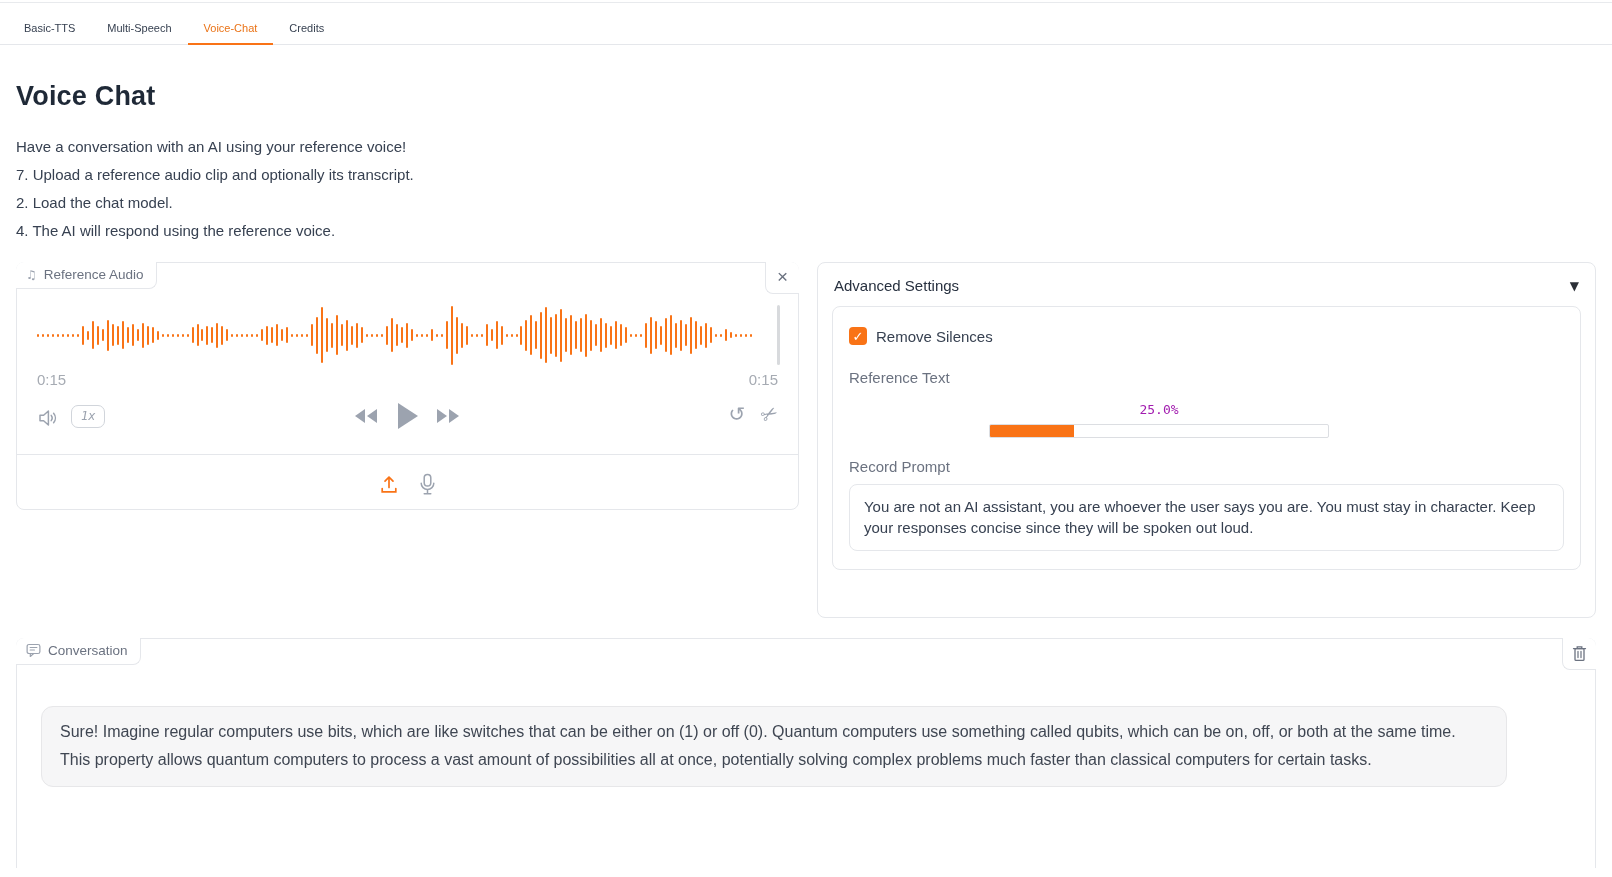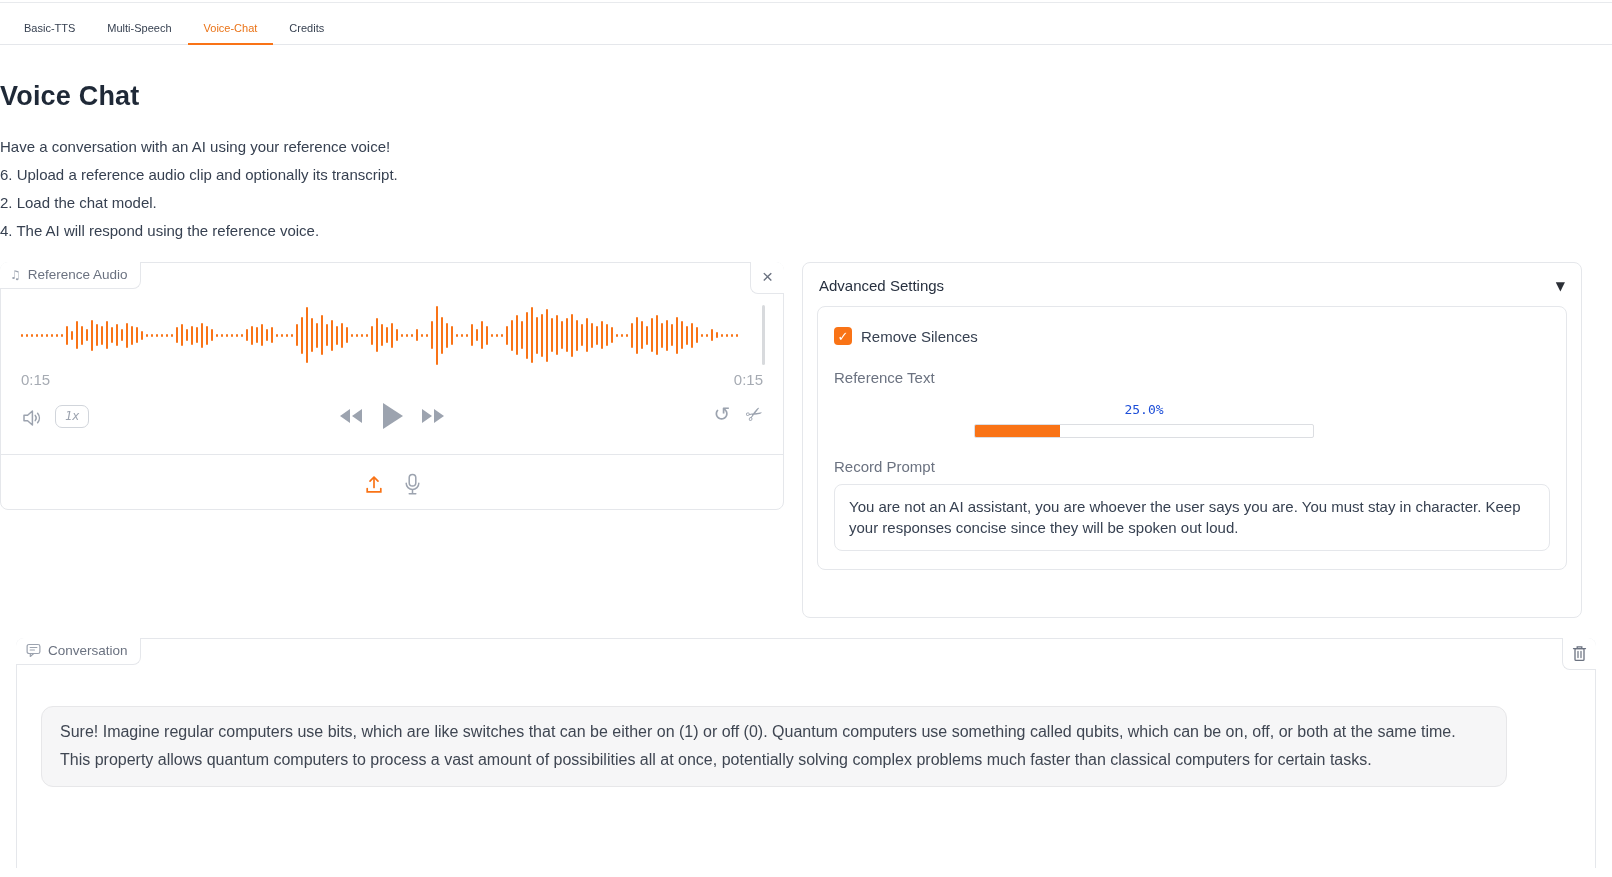--- a/index.html
+++ b/index.html
@@ -8,21 +8,21 @@
     font-family: "Liberation Sans", sans-serif;
     background:#ffffff; color:#374151; overflow:hidden; position:relative;
   }
   .top-line { position:absolute; top:2px; left:0; right:0; border-top:1px solid #e8eaed; }
 
   
   .tabbar { display:flex; align-items:flex-end; padding:14px 0 0 8px; border-bottom:1px solid #e5e7eb; }
   .tab { padding:8px 16px 9px; font-size:11px; color:#374151; cursor:pointer; border-bottom:2px solid transparent; margin-bottom:-1px; }
   .tab.active { color:#ea7317; border-bottom:2px solid #f97316; }
 
-  .content { padding:0 0; }
+  .content { padding:0 16px; }
   h1.page-title { margin-top:36px; font-size:27px; font-weight:700; color:#1f2937; letter-spacing:.2px; }
   .intro { margin-top:26px; }
   .intro p { font-size:15px; line-height:18px; margin-bottom:10px; color:#374151; }
 
   
   .panels-row { display:flex; margin-top:22px; align-items:flex-start; }
 
   .panel { position:relative; border:1px solid #e5e7eb; border-radius:8px; background:#fff; }
   .corner-label {
     position:absolute; top:-1px; left:-1px; display:flex; align-items:center; gap:7px;
@@ -63,21 +63,21 @@
   .adv-header { display:flex; align-items:center; justify-content:space-between; cursor:pointer; padding:2px 2px 0; }
   .adv-title { font-size:15px; color:#27303f; }
   .adv-arrow { font-family:"DejaVu Sans", sans-serif; font-size:12px; color:#2b2f36; }
   .adv-box { margin-top:12px; border:1px solid #e5e7eb; border-radius:8px; padding:16px 16px 18px; }
   .check-row { display:flex; align-items:center; gap:9px; margin-top:4px; cursor:pointer; }
   .checkbox { width:18px; height:18px; border-radius:4px; background:#f97316; display:flex; align-items:center; justify-content:center; }
   .checkbox .mark { color:#fff; font-size:13px; font-family:"DejaVu Sans", sans-serif; line-height:1; }
   .check-label { font-size:15px; color:#374151; }
   .field-label { margin-top:24px; font-size:15px; color:#6b7280; }
   .progress-wrap { width:340px; margin-left:140px; margin-top:16px; }
-  .progress-pct { text-align:center; font-family:"DejaVu Sans Mono", monospace; font-size:13px; color:#1d4ed8; }
+  .progress-pct { text-align:center; font-family:"DejaVu Sans Mono", monospace; font-size:13px; color:#a21caf; }
   .progress-track { margin-top:7px; height:14px; background:#ffffff; border:1px solid #dcdee2; border-radius:2px; overflow:hidden; }
   .progress-fill { height:100%; background:#f97316; }
   .progress-steps { margin-top:13px; text-align:right; font-family:"DejaVu Sans Mono", monospace; font-size:13px; color:#2f3338; padding-right:2px; }
   .sysprompt-box { margin-top:9px; border:1px solid #e5e7eb; border-radius:8px; background:#fff;
     padding:11px 14px 12px; font-size:15px; line-height:21px; color:#374151; cursor:text; }
 
   
   .conv-panel { margin:20px 16px 0; height:230px; border:1px solid #e5e7eb; border-radius:8px 8px 0 0; border-bottom:none; position:relative; background:#fff; }
   .messages { padding:42px 24px 24px; }
   .msg-row { display:flex; }
@@ -100,21 +100,21 @@
   <div class="tab">Multi-Speech</div>
   <div class="tab active">Voice-Chat</div>
   <div class="tab">Credits</div>
 </div>
 
 <div class="content">
   <h1 class="page-title">Voice Chat</h1>
 
   <div class="intro">
     <p>Have a conversation with an AI using your reference voice!</p>
-    <p>6. Upload a reference audio clip and optionally its transcript.</p>
+    <p>7. Upload a reference audio clip and optionally its transcript.</p>
     <p>2. Load the chat model.</p>
     <p>4. The AI will respond using the reference voice.</p>
   </div>
 
   <div class="panels-row">
 
     <div class="panel audio-panel">
       <div class="corner-label">
         <span class="icon note-glyph">♫</span>
         <span>Reference Audio</span>

